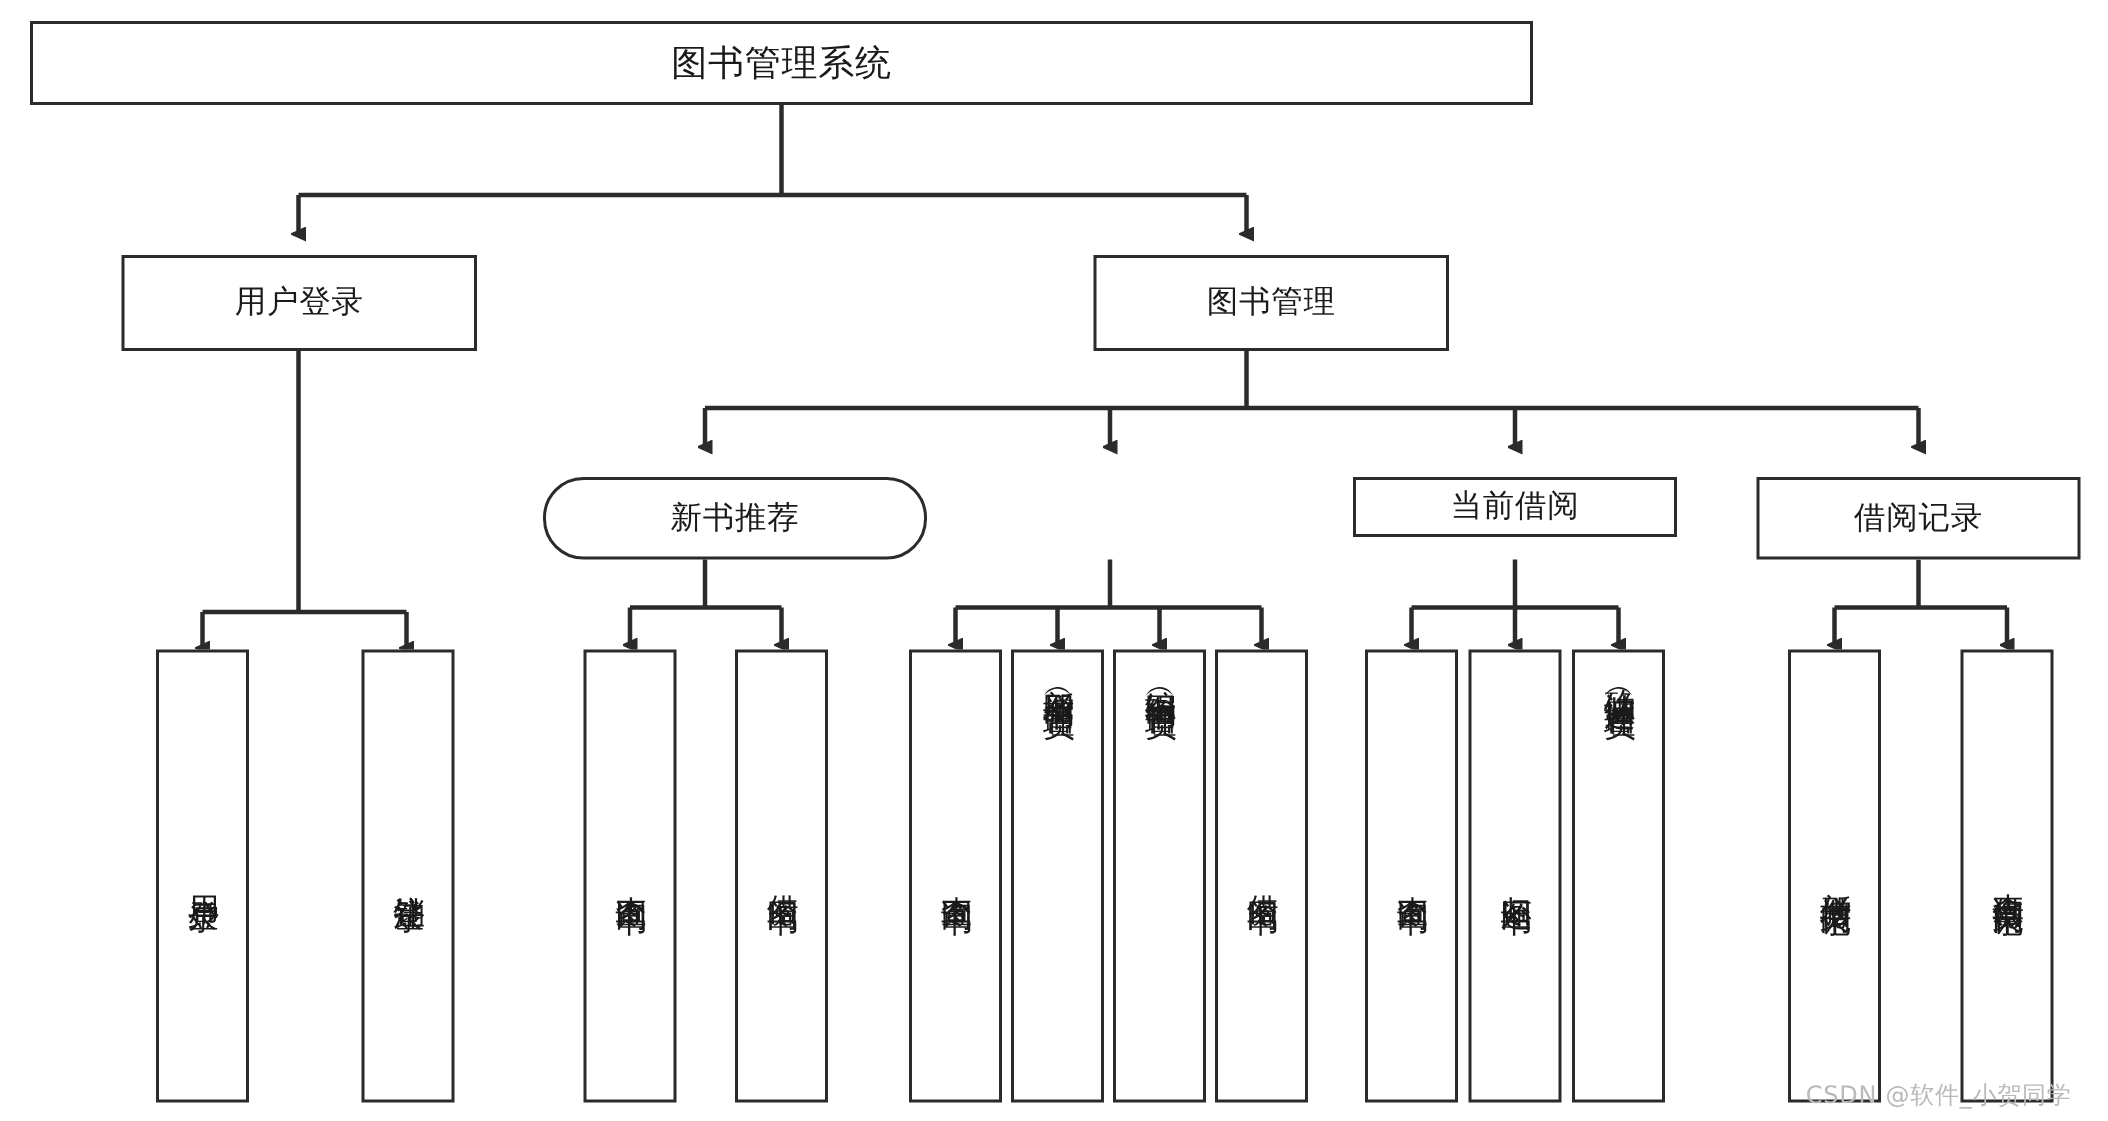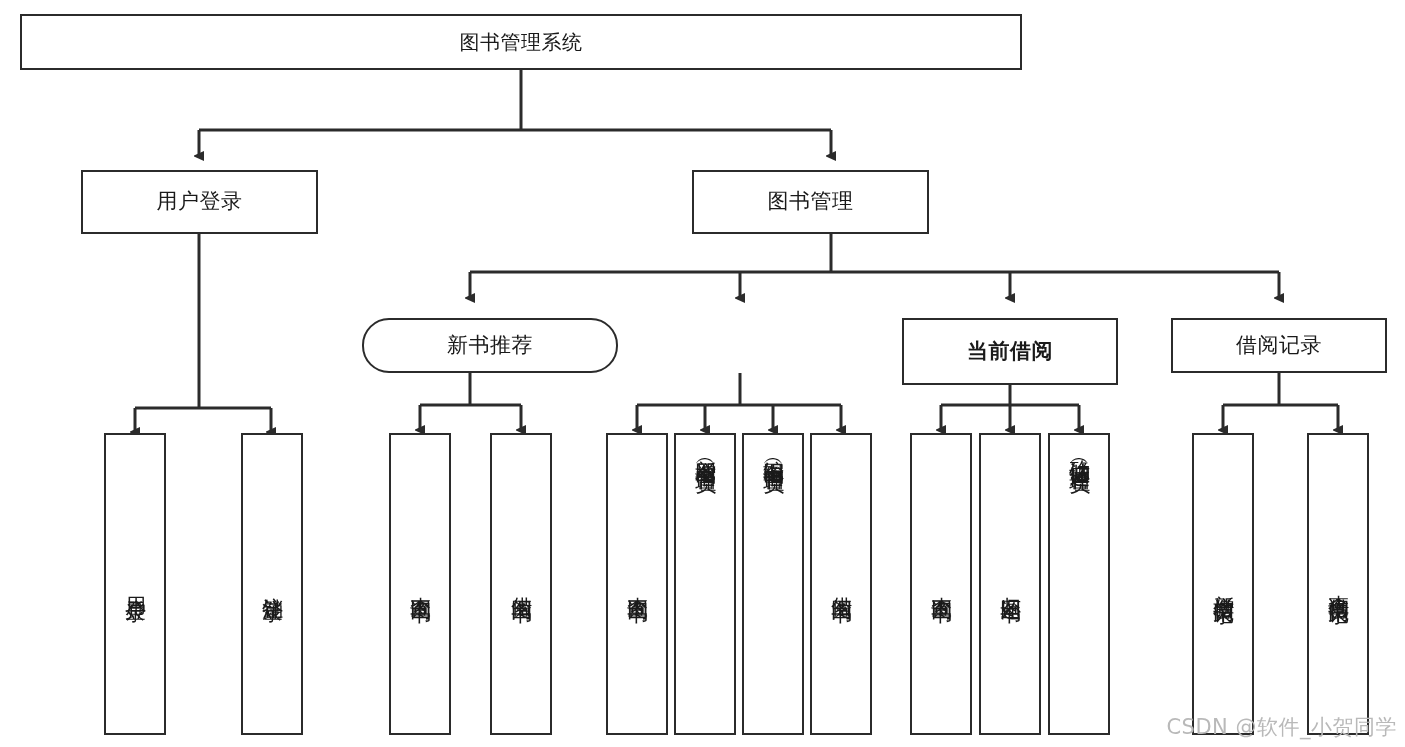--- a/index.html
+++ b/index.html
@@ -34,21 +34,21 @@
     align-items: center;
     justify-content: center;
     color: #1a1a1a;
   }
   .node.horiz {
     font-size: 21px;
     letter-spacing: 0.5px;
     line-height: 1.1;
   }
   .node.root {
-    font-size: 20px;
+    font-size: 24px;
   }
   .node.vert {
     align-items: flex-start;
     justify-content: center;
     padding-top: 8px;
   }
   .node.vert .vlabel {
     writing-mode: vertical-rl;
     text-orientation: upright;
     font-size: 21px;
@@ -56,23 +56,23 @@
     letter-spacing: 2px;
     white-space: nowrap;
     color: #1a1a1a;
   }
   .node.vert.centered {
     align-items: center;
     padding-top: 0;
   }
   .watermark {
     position: absolute;
-    right: 8px;
+    right: 24px;
     bottom: 6px;
-    font-size: 21px;
+    font-size: 16px;
     color: #b9b9b9;
     letter-spacing: 0.5px;
     white-space: nowrap;
     user-select: none;
   }
 </style>
 </head>
 <body>
 
 <div id="canvas">
@@ -128,30 +128,30 @@
   </svg>
 
   <div class="node horiz root" style="left:20px; top:14px; width:1002px; height:56px;">
     <span>图书管理系统</span>
   </div>
 
   <div class="node horiz" style="left:81px; top:170px; width:237px; height:64px;">
     <span>用户登录</span>
   </div>
 
-  <div class="node horiz" style="left:692px; top:170px; width:237px; height:64px;">
+  <div class="node horiz" style="left:729px; top:170px; width:237px; height:64px;">
     <span>图书管理</span>
   </div>
 
   <div class="node horiz" style="left:362px; top:318px; width:256px; height:55px;border-radius:27px;">
     <span>新书推荐</span>
   </div>
 
 
-  <div class="node horiz" style="left:902px; top:318px; width:216px; height:67px;font-weight:bold;">
+  <div class="node horiz" style="left:902px; top:318px; width:216px; height:40px;">
     <span>当前借阅</span>
   </div>
 
   <div class="node horiz" style="left:1171px; top:318px; width:216px; height:55px;text-align:right;">
     <span>借阅记录</span>
   </div>
 
   <div class="node vert centered" style="left:104px; top:433px; width:62px; height:302px;">
     <span class="vlabel">用户登录</span>
   </div>

